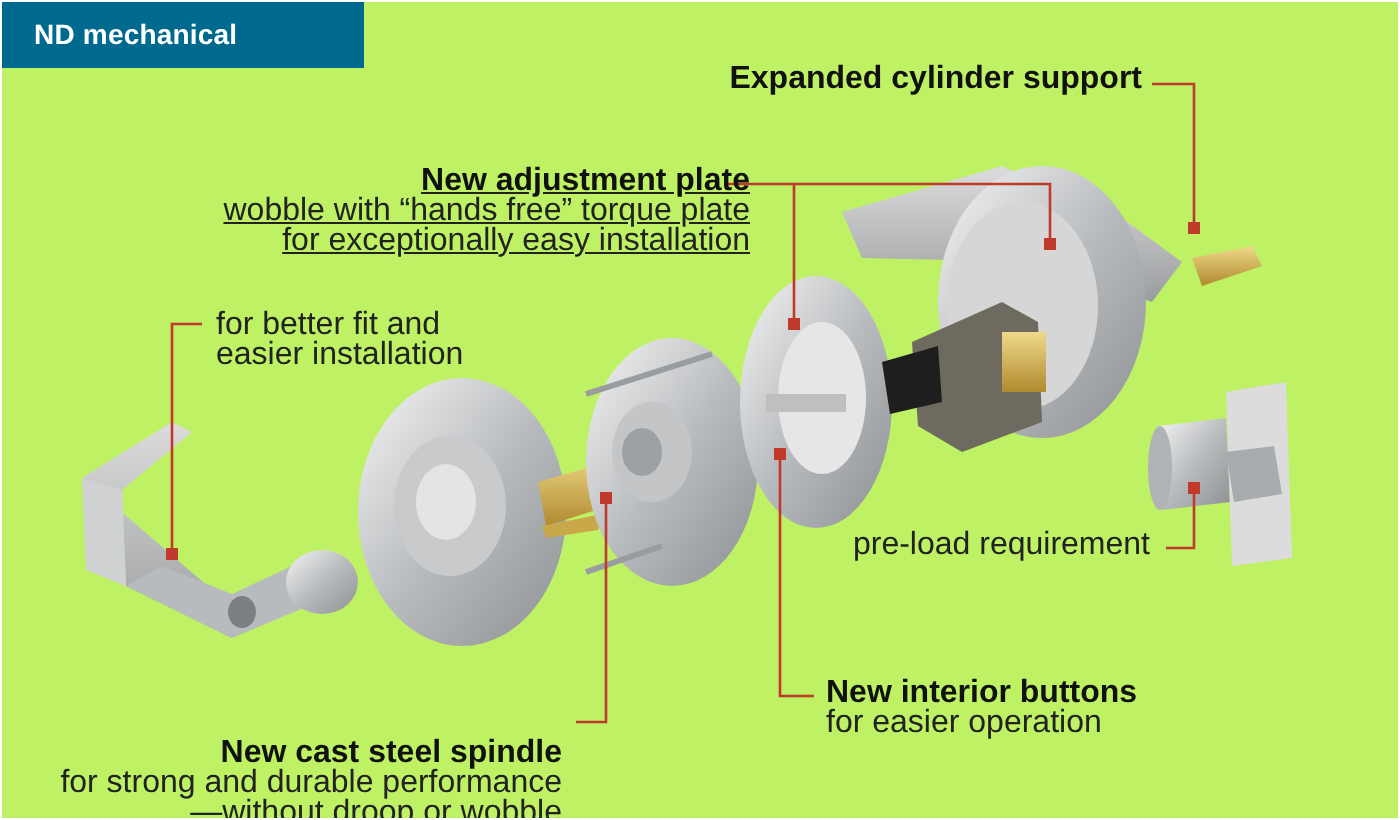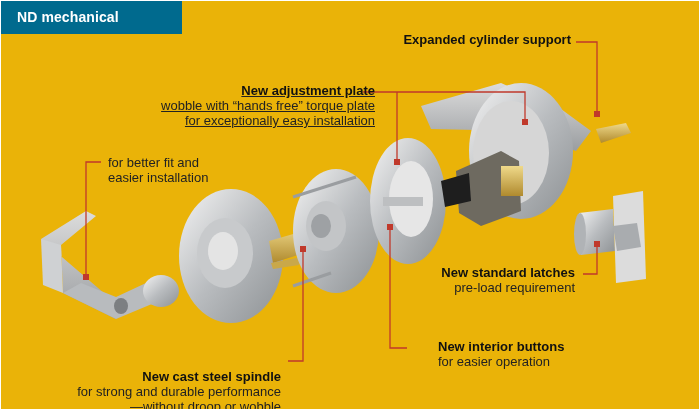--- a/index.html
+++ b/index.html
@@ -1,20 +1,20 @@
 <!DOCTYPE html>
 <html><head>
 <meta charset="utf-8">
 <style>
   html,body{margin:0;padding:0;}
   body{width:700px;height:410px;background:#fff;font-family:"Liberation Sans","DejaVu Sans",sans-serif;overflow:hidden;}
-  .frame{position:relative;width:698px;height:408px;margin:1px;background:#eab308;overflow:hidden;}
+  .frame{position:relative;width:698px;height:408px;margin:1px;background:#bef264;overflow:hidden;}
   .title-bar{position:absolute;left:0;top:0;width:181px;height:33px;background:#006a8e;}
   .title-bar span{position:absolute;left:16px;top:8px;color:#fff;font-weight:700;font-size:14px;letter-spacing:0.1px;}
-  .callout{position:absolute;font-size:13px;line-height:15px;color:#222;}
+  .callout{position:absolute;font-size:16px;line-height:15px;color:#222;}
   .callout .h{font-weight:700;color:#111;}
   .callout.right{text-align:right;}
   .lines{position:absolute;left:0;top:0;}
   .art{position:absolute;left:0;top:0;}
 </style>
 </head>
 <body>
 
 <div class="frame">
 
@@ -130,25 +130,24 @@
     <div>wobble with “hands free” torque plate</div>
     <div>for exceptionally easy installation</div>
   </div>
 
   <div class="callout" style="left:107px;top:154px;">
     <div>for better fit and</div>
     <div>easier installation</div>
   </div>
 
   <div class="callout right" style="right:124px;top:264px;">
-    <div class="h">New standard latches</div>
     <div>pre-load requirement</div>
   </div>
 
-  <div class="callout" style="left:437px;top:338px;">
+  <div class="callout" style="left:412px;top:338px;">
     <div class="h">New interior buttons</div>
     <div>for easier operation</div>
   </div>
 
   <div class="callout right" style="right:418px;top:368px;">
     <div class="h">New cast steel spindle</div>
     <div>for  strong and durable performance</div>
     <div>—without droop or wobble</div>
   </div>
 

